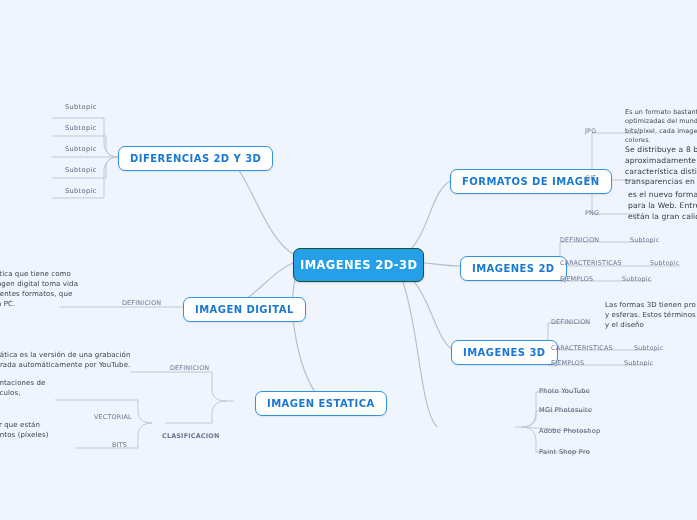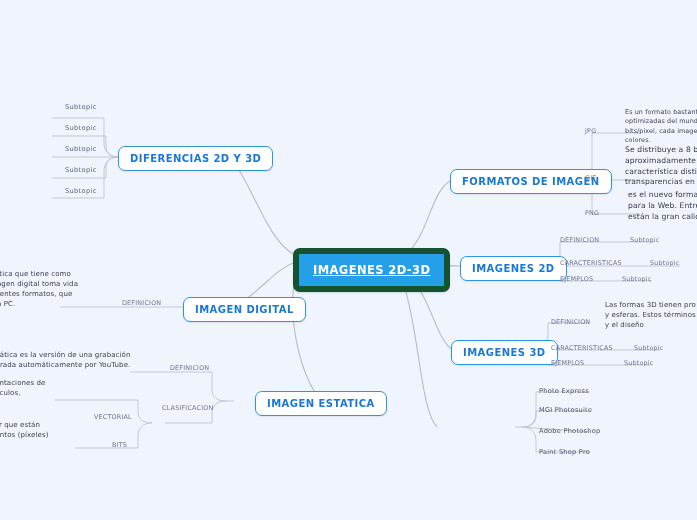--- a/index.html
+++ b/index.html
@@ -9,23 +9,23 @@
     font-family:"DejaVu Sans","Liberation Sans",sans-serif;
     overflow:hidden;position:relative;
   }
   #canvas{position:absolute;inset:0;width:697px;height:520px;}
   svg.links{position:absolute;left:0;top:0;width:697px;height:520px;pointer-events:none;}
 
   
   .node{position:absolute;box-sizing:border-box;white-space:nowrap;}
 
   .root{
-    background:#25a0e8;border:6px solid #14532d;border-radius:7px;
+    background:#25a0e8;border:1px solid #14532d;border-radius:7px;
     color:#ffffff;font-weight:bold;font-size:11.5px;letter-spacing:.4px;
-    padding:9px 14px;box-shadow:0 1px 2px rgba(40,80,140,.18);text-decoration:underline;
+    padding:9px 6px;box-shadow:0 1px 2px rgba(40,80,140,.18);
   }
   .main{
     background:#ffffff;border:1.6px solid #2f93e0;border-radius:7px;
     color:#1878d4;font-weight:bold;font-size:10px;letter-spacing:.45px;
     padding:6px 11px;box-shadow:0 1px 2px rgba(40,80,140,.10);
   }
   
   .leaf{
     color:#5b6480;font-size:6.6px;letter-spacing:.35px;
     padding:0 3px 2px 3px;
@@ -120,21 +120,21 @@
 
   <div class="node sub" style="left:120px;top:299px;">DEFINICION</div>
 
   <div class="node para mid" style="left:-12px;top:269px;width:112px;">mática que tiene como<br>imagen digital toma vida<br>iferentes formatos, que<br>una PC.</div>
 
   <div class="node main" style="left:234px;top:391px;margin-left:21px;">IMAGEN ESTATICA</div>
 
   <div class="node sub" style="left:168px;top:364px;">DEFINICION</div>
   <div class="node para mid" style="left:-18px;top:350px;width:155px;">n estática es la versión de una grabación<br>generada automáticamente por YouTube.</div>
 
-  <div class="node sub" style="left:160px;top:404px;">CLASIFICACION</div>
+  <div class="node sub" style="left:160px;top:432px;font-weight:bold;">CLASIFICACION</div>
 
   <div class="node sub" style="left:92px;top:401px;margin-top:12px;">VECTORIAL</div>
   <div class="node para mid" style="left:-16px;top:378px;width:110px;">resentaciones de<br>o círculos,</div>
 
   <div class="node sub" style="left:110px;top:441px;">BITS</div>
   <div class="node para mid" style="left:-16px;top:420px;width:112px;">decir que están<br>e puntos (píxeles)</div>
 
   <div class="node main" style="left:450px;top:169px;">FORMATOS DE IMAGEN</div>
 
   <div class="node sub" style="left:583px;top:127px;">JPG</div>
@@ -162,18 +162,18 @@
   <div class="node sub" style="left:549px;top:318px;">DEFINICION</div>
   <div class="node para mid" style="left:605px;top:300px;width:95px;">Las formas 3D tienen pro<br>y esferas. Estos términos<br>y el diseño</div>
 
   <div class="node sub" style="left:549px;top:344px;">CARACTERISTICAS</div>
   <div class="node sub" style="left:632px;top:344px;">Subtopic</div>
 
   <div class="node sub" style="left:549px;top:359px;">EJEMPLOS</div>
   <div class="node sub" style="left:622px;top:359px;">Subtopic</div>
 
 
-  <div class="node tool" style="left:536px;top:387px;">Photo Express</div>
+  <div class="node tool" style="left:536px;top:387px;">Photo YouTube</div>
   <div class="node tool" style="left:536px;top:406px;text-align:center;">MGI Photosuite</div>
   <div class="node tool" style="left:536px;top:427px;">Adobe Photoshop</div>
   <div class="node tool" style="left:536px;top:448px;">Paint Shop Pro</div>
 
 </div>
 
 </body></html>

